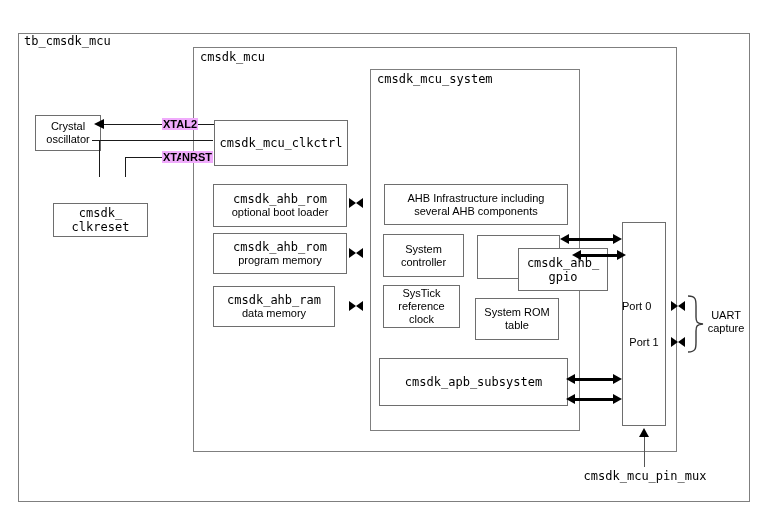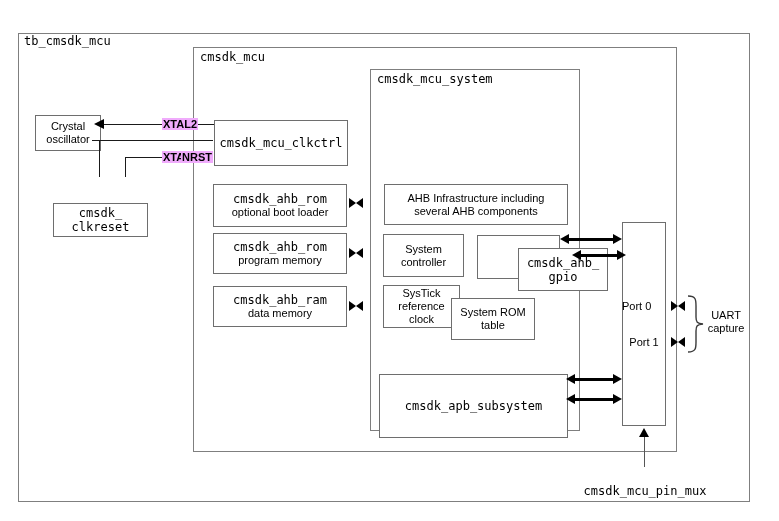--- a/index.html
+++ b/index.html
@@ -67,21 +67,21 @@
   </div>
 
   <div class="box" style="left:213px;top:184px;width:134px;height:43px;border-color:#6e6e6e;">
     <div class="m12">cmsdk_ahb_rom</div>
     <div class="s11">optional boot loader</div>
   </div>
   <div class="box" style="left:213px;top:233px;width:134px;height:41px;border-color:#6e6e6e;">
     <div class="m12">cmsdk_ahb_rom</div>
     <div class="s11">program memory</div>
   </div>
-  <div class="box" style="left:213px;top:286px;width:134px;height:41px;border-color:#6e6e6e;">
+  <div class="box" style="left:213px;top:286px;width:122px;height:41px;border-color:#6e6e6e;">
     <div class="m12">cmsdk_ahb_ram</div>
     <div class="s11">data memory</div>
   </div>
 
   <div class="bowtie" style="left:349px;top:198px;">
       <span class="bt-l"></span>
       <span class="bt-r"></span>
     </div>
   <div class="bowtie" style="left:349px;top:248px;">
       <span class="bt-l"></span>
@@ -103,25 +103,25 @@
   <div class="box" style="left:477px;top:235px;width:83px;height:44px;border-color:#6e6e6e;"></div>
   <div class="box" style="left:486px;top:248px;width:90px;height:43px;border-color:#6e6e6e;margin-left:32px;">
     <div class="m12">cmsdk_ahb_</div>
     <div class="m12">gpio</div>
   </div>
   <div class="box" style="left:383px;top:285px;width:77px;height:43px;border-color:#6e6e6e;justify-content:center;">
     <div class="s11">SysTick</div>
     <div class="s11">reference</div>
     <div class="s11">clock</div>
   </div>
-  <div class="box" style="left:451px;top:298px;width:84px;height:42px;border-color:#6e6e6e;">
+  <div class="box" style="left:475px;top:298px;width:84px;height:42px;border-color:#6e6e6e;">
     <div class="s11">System ROM</div>
     <div class="s11">table</div>
   </div>
-  <div class="box" style="left:379px;top:358px;width:189px;height:64px;border-color:#6e6e6e;margin-top:16px;">
+  <div class="box" style="left:379px;top:358px;width:189px;height:48px;border-color:#6e6e6e;">
     <div class="m12">cmsdk_apb_subsystem</div>
   </div>
 
   <div class="box" style="left:622px;top:222px;width:44px;height:204px;border-color:#6e6e6e;"></div>
   <span class="cap s11" style="left:622px;top:300px;width:24px;">Port 0</span>
   <span class="cap s11" style="left:622px;top:336px;width:44px;">Port 1</span>
 
   <div class="darrow" style="left:564px;top:238px;width:54px;"></div>
   <div class="darrow" style="left:576px;top:254px;width:46px;"></div>
   <div class="darrow" style="left:570px;top:378px;width:48px;"></div>
@@ -139,16 +139,16 @@
     <path d="M4,1 C12,1 12,5 12,11 L12,22 C12,27 13,28.4 19,29 C13,29.6 12,31 12,36 L12,47 C12,53 12,57 4,57" fill="none" stroke="#3a3a3a" stroke-width="1.4"></path>
   </svg>
   <div class="cap" style="left:700px;top:309px;width:52px;">
     <div class="s11">UART</div>
     <div class="s11">capture</div>
   </div>
 
   <div class="vline" style="left:644px;top:436px;height:31px;background:#555;"></div>
   <span class="tri" style="left:639px;top:428px;border-left:5px solid transparent;border-right:5px solid transparent;border-bottom:9px solid #000;"></span>
   <div class="cap" style="left:533px;top:470px;width:224px;">
-    <div class="m12" style="line-height:13px;margin-top:15px;">cmsdk_mcu_pin_mux</div>
+    <div class="m12" style="line-height:13px;">cmsdk_mcu_pin_mux</div>
   </div>
 
 </div>
 
 </body></html>

